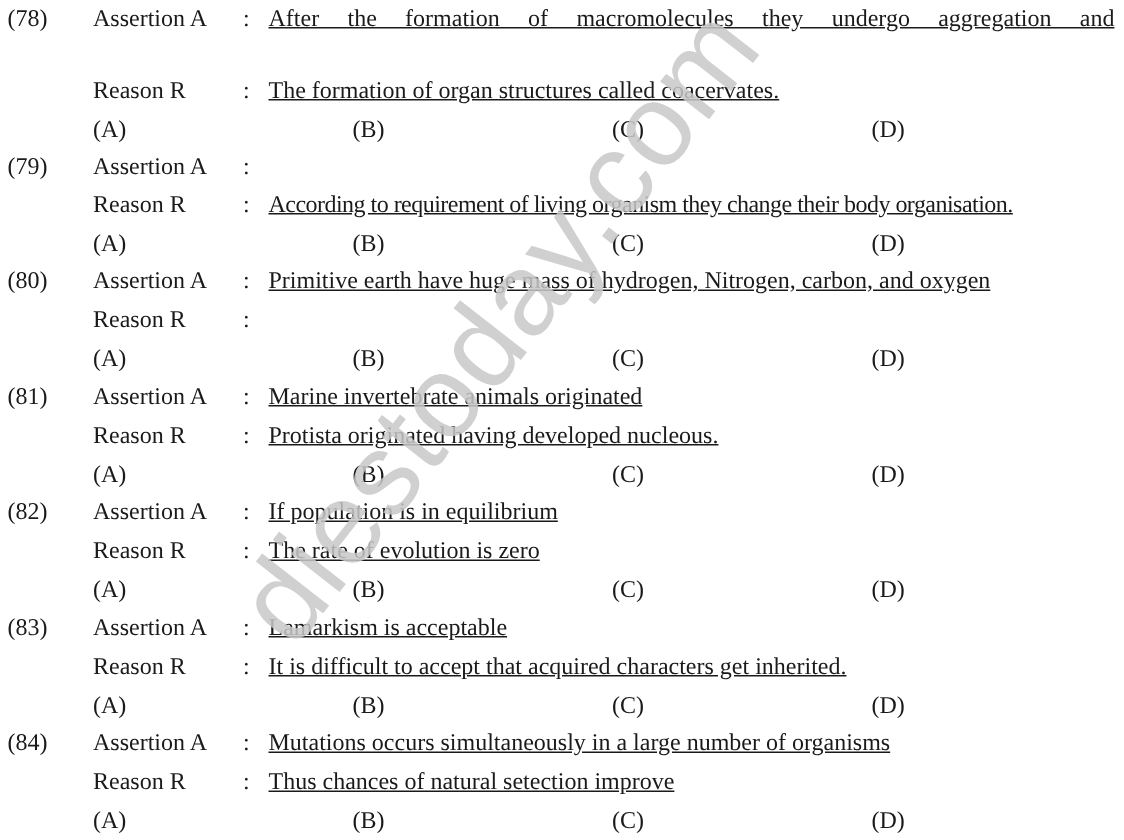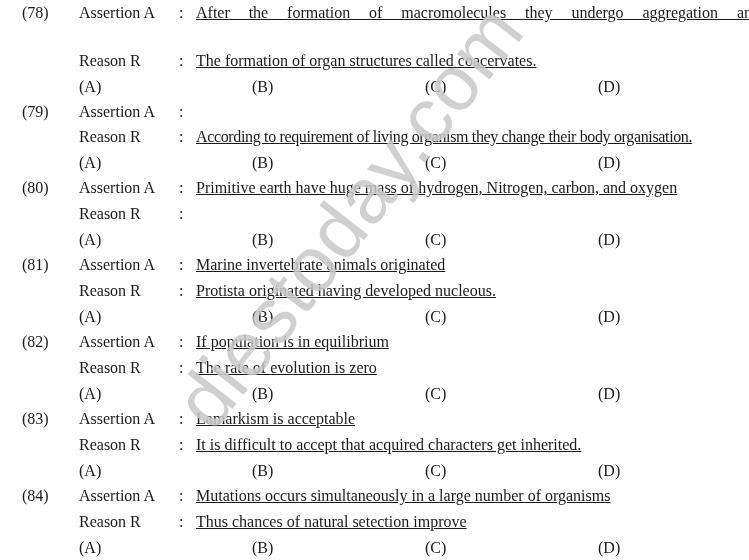--- a/index.html
+++ b/index.html
@@ -1,21 +1,21 @@
 <!DOCTYPE html>
 <html><head>
   <meta charset="utf-8">
   <style>
     html, body { margin: 0; padding: 0; background: #ffffff; }
     body {
       width: 749px; height: 560px; overflow: hidden; position: relative;
       font-family: "Liberation Serif", "DejaVu Serif", serif;
       font-size: 16px; color: #1a1a1a;
     }
-    #page { position: absolute; left: 17px; top: 0; width: 672px; height: 560px; }
+    #page { position: absolute; left: 0; top: 0; width: 672px; height: 560px; }
     .row { position: absolute; left: 0; width: 749px; height: 24px; line-height: 24px; white-space: nowrap; }
     .qnum { position: absolute; left: 5px; }
     .label { position: absolute; left: 62px; }
     .colon { position: absolute; left: 162px; }
     .text { position: absolute; left: 179px; text-decoration: underline; }
     .text.justified { width: 564px; text-align: justify; text-align-last: justify; }
     .opt { position: absolute; }
     .opt.a { left: 62px; }
     .opt.b { left: 235px; }
     .opt.c { left: 408px; }

